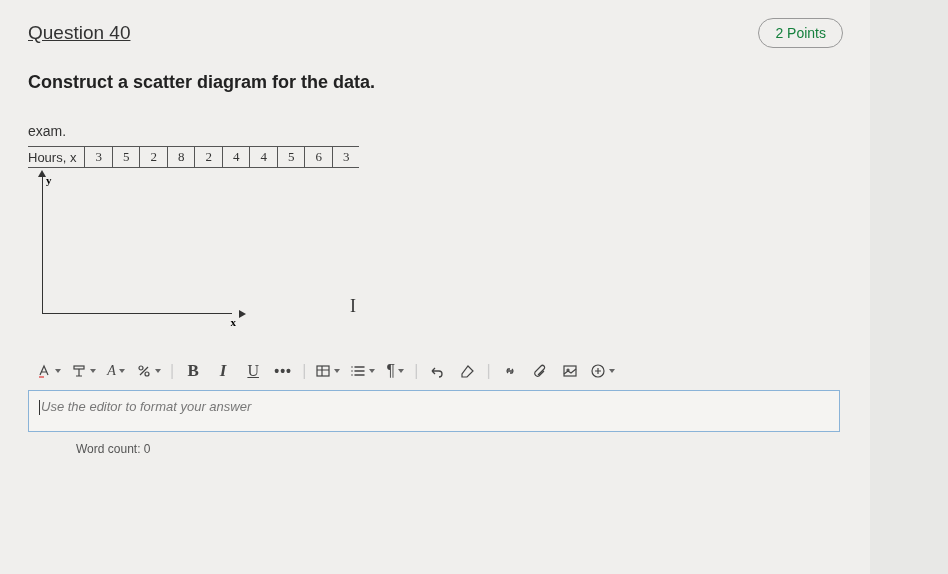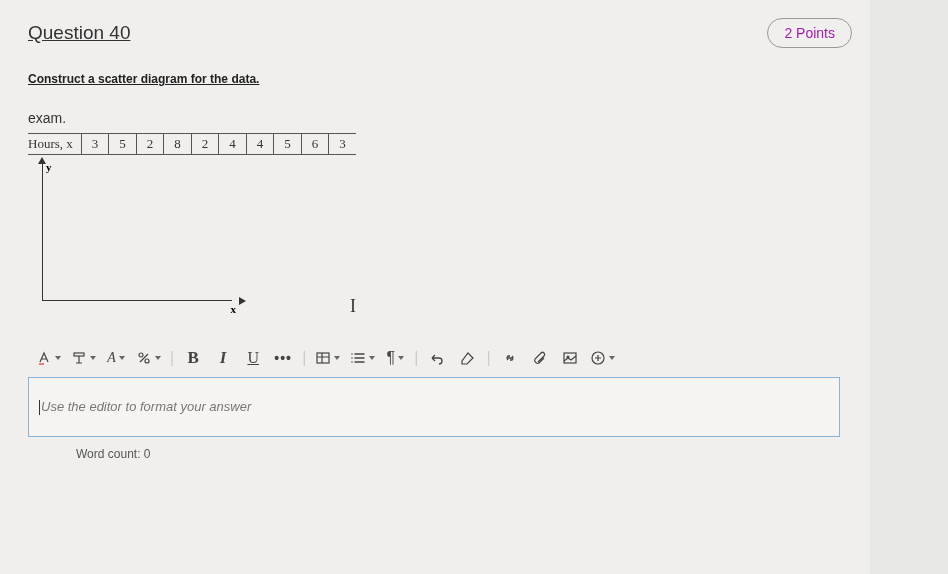--- a/index.html
+++ b/index.html
@@ -18,59 +18,58 @@
     .page-container {
       background: #f0efed;
       width: 870px;
       height: 574px;
       padding: 22px 30px 20px 28px;
       position: relative;
     }
     .points-badge {
       position: absolute;
       top: 18px;
-      right: 18px;
+      right: 27px;
       border: 1px solid #999;
       border-radius: 20px;
       padding: 6px 16px;
       font-size: 14px;
-      color: #a21caf;
+      color: #15803d;
       font-weight: 500;
       background: #f0efed;
     }
     .question-title {
       font-size: 19px;
       color: #333;
       font-weight: 400;
       margin-bottom: 28px;
       text-decoration: underline;
     }
     .question-prompt {
-      font-size: 12px;
+      font-size: 18px;
       color: #222;
       font-weight: bold;
-      margin-bottom: 22px;
-      text-decoration: underline;
+      margin-bottom: 28px;
     }
     .question-description {
       font-size: 14px;
       color: #333;
       line-height: 1.5;
       margin-bottom: 4px;
     }
     .data-table-wrapper {
       margin-bottom: 6px;
     }
     .data-table {
       border-collapse: collapse;
       font-size: 13px;
       color: #333;
     }
     .data-table th {
-      font-family: Liberation Serif, serif;
+      font-family: Liberation Sans, sans-serif;
       font-weight: normal;
       text-align: center;
       padding: 2px 8px 2px 0;
       border-top: 1px solid #555;
       border-bottom: 1px solid #555;
     }
     .data-table td {
       font-family: 'Times New Roman', serif;
       text-align: center;
       padding: 2px 10px;
@@ -193,21 +192,21 @@
       width: 16px;
       height: 16px;
     }
     .bold-btn { font-family: 'Times New Roman', serif; font-weight: bold; font-size: 17px; }
     .italic-btn { font-family: 'Times New Roman', serif; font-style: italic; font-weight: bold; font-size: 17px; }
     .underline-btn { font-family: 'Times New Roman', serif; text-decoration: underline; font-size: 16px; }
     .editor-area {
       border: 1px solid #8ab3d8;
       background: #f5f4f2;
       min-height: 42px;
-      padding: 21px 10px;
+      padding: 8px 10px;
       font-size: 13px;
     }
     .editor-placeholder {
       color: #777;
       font-style: italic;
     }
     .text-cursor {
       display: inline-block;
       width: 1px;
       height: 15px;

